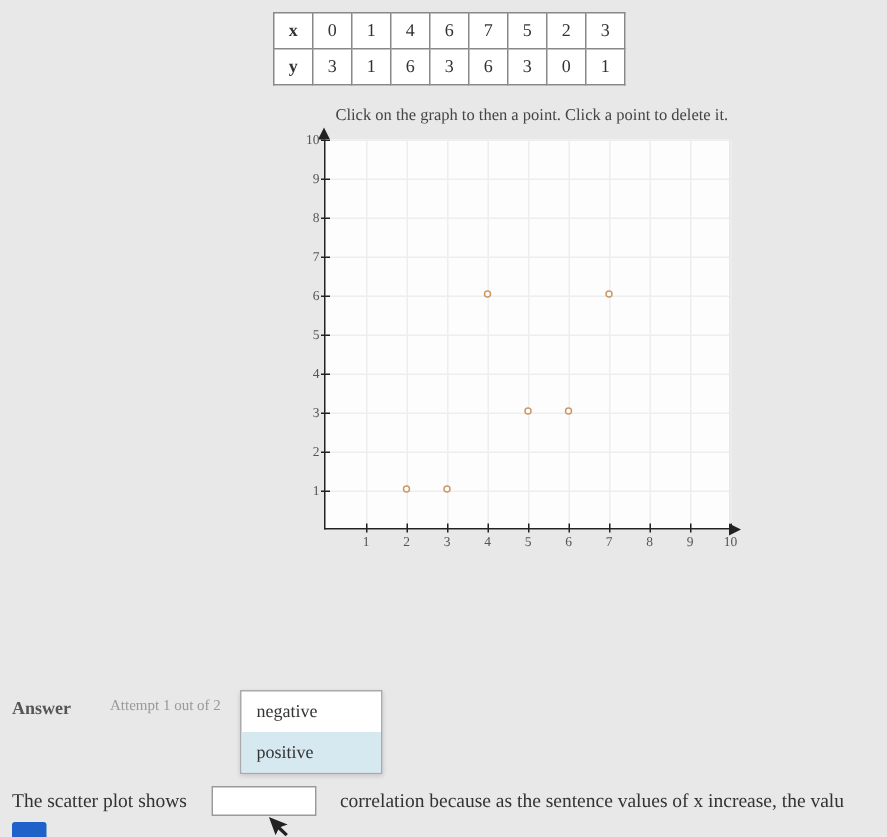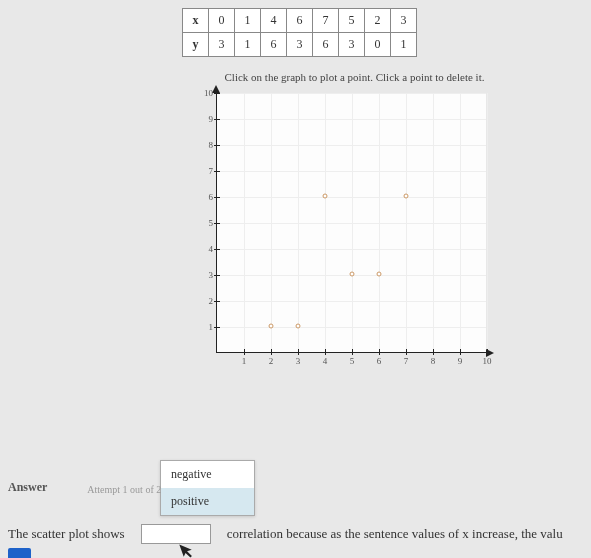--- a/index.html
+++ b/index.html
@@ -116,26 +116,26 @@
     left: 298px;
     top: 262px;
     width: 0; height: 0;
     border-top: 4px solid transparent;
     border-bottom: 4px solid transparent;
     border-left: 8px solid #222;
   }
   .answer-row {
     position: absolute;
     left: 8px;
-    top: 480px;
+    top: 465px;
     font-size: 11px;
     color: #777;
     display: flex;
-    align-items: flex-end;
-    gap: 24px;
+    align-items: flex-start;
+    gap: 10px;
   }
   .answer-label { font-weight: bold; color:#555; font-size:12px; }
   .attempt { font-size:10px; color:#999; margin-left:16px;}
   .dropdown {
     position: absolute;
     left: 160px;
     top: 460px;
     width: 95px;
     border: 1px solid #aaa;
     background: #fff;
@@ -215,21 +215,21 @@
             <td>3</td>
             <td>6</td>
             <td>3</td>
             <td>0</td>
             <td>1</td>
           </tr>
     </tbody>
       </table>
   </div>
 
-  <div class="graph-caption">Click on the graph to plot a point. Click a point to delete it.</div>
+  <div class="graph-caption">Click on the graph to then a point. Click a point to delete it.</div>
 
   <div class="chart-area">
     <div class="axis-arrow-y"></div>
     <div class="plot" id="plot">
         <div class="grid-v" style="left: 27px;"></div>
         <div class="tickmark-x" style="left: 27px;"></div>
         <div class="xtick" style="left: 27px;">1</div>
         <div class="grid-v" style="left: 54px;"></div>
         <div class="tickmark-x" style="left: 54px;"></div>
         <div class="xtick" style="left: 54px;">2</div>

